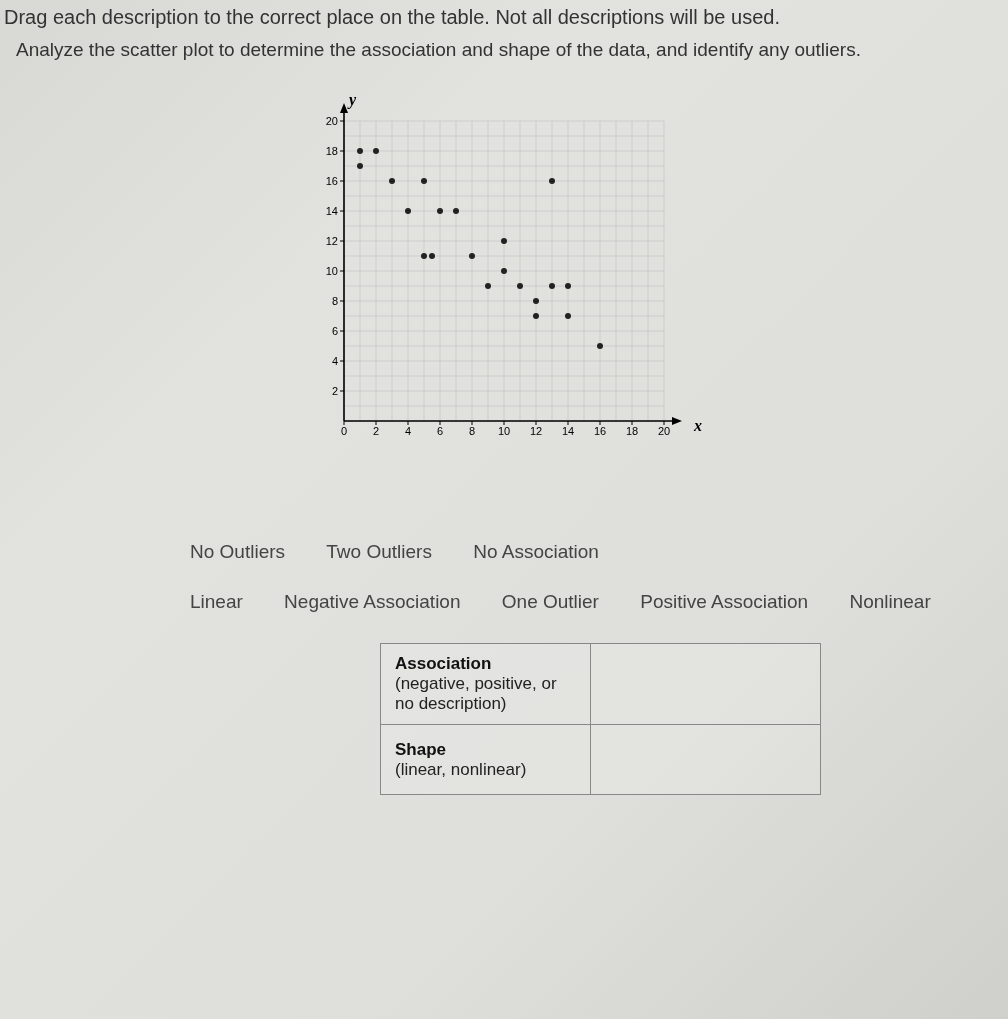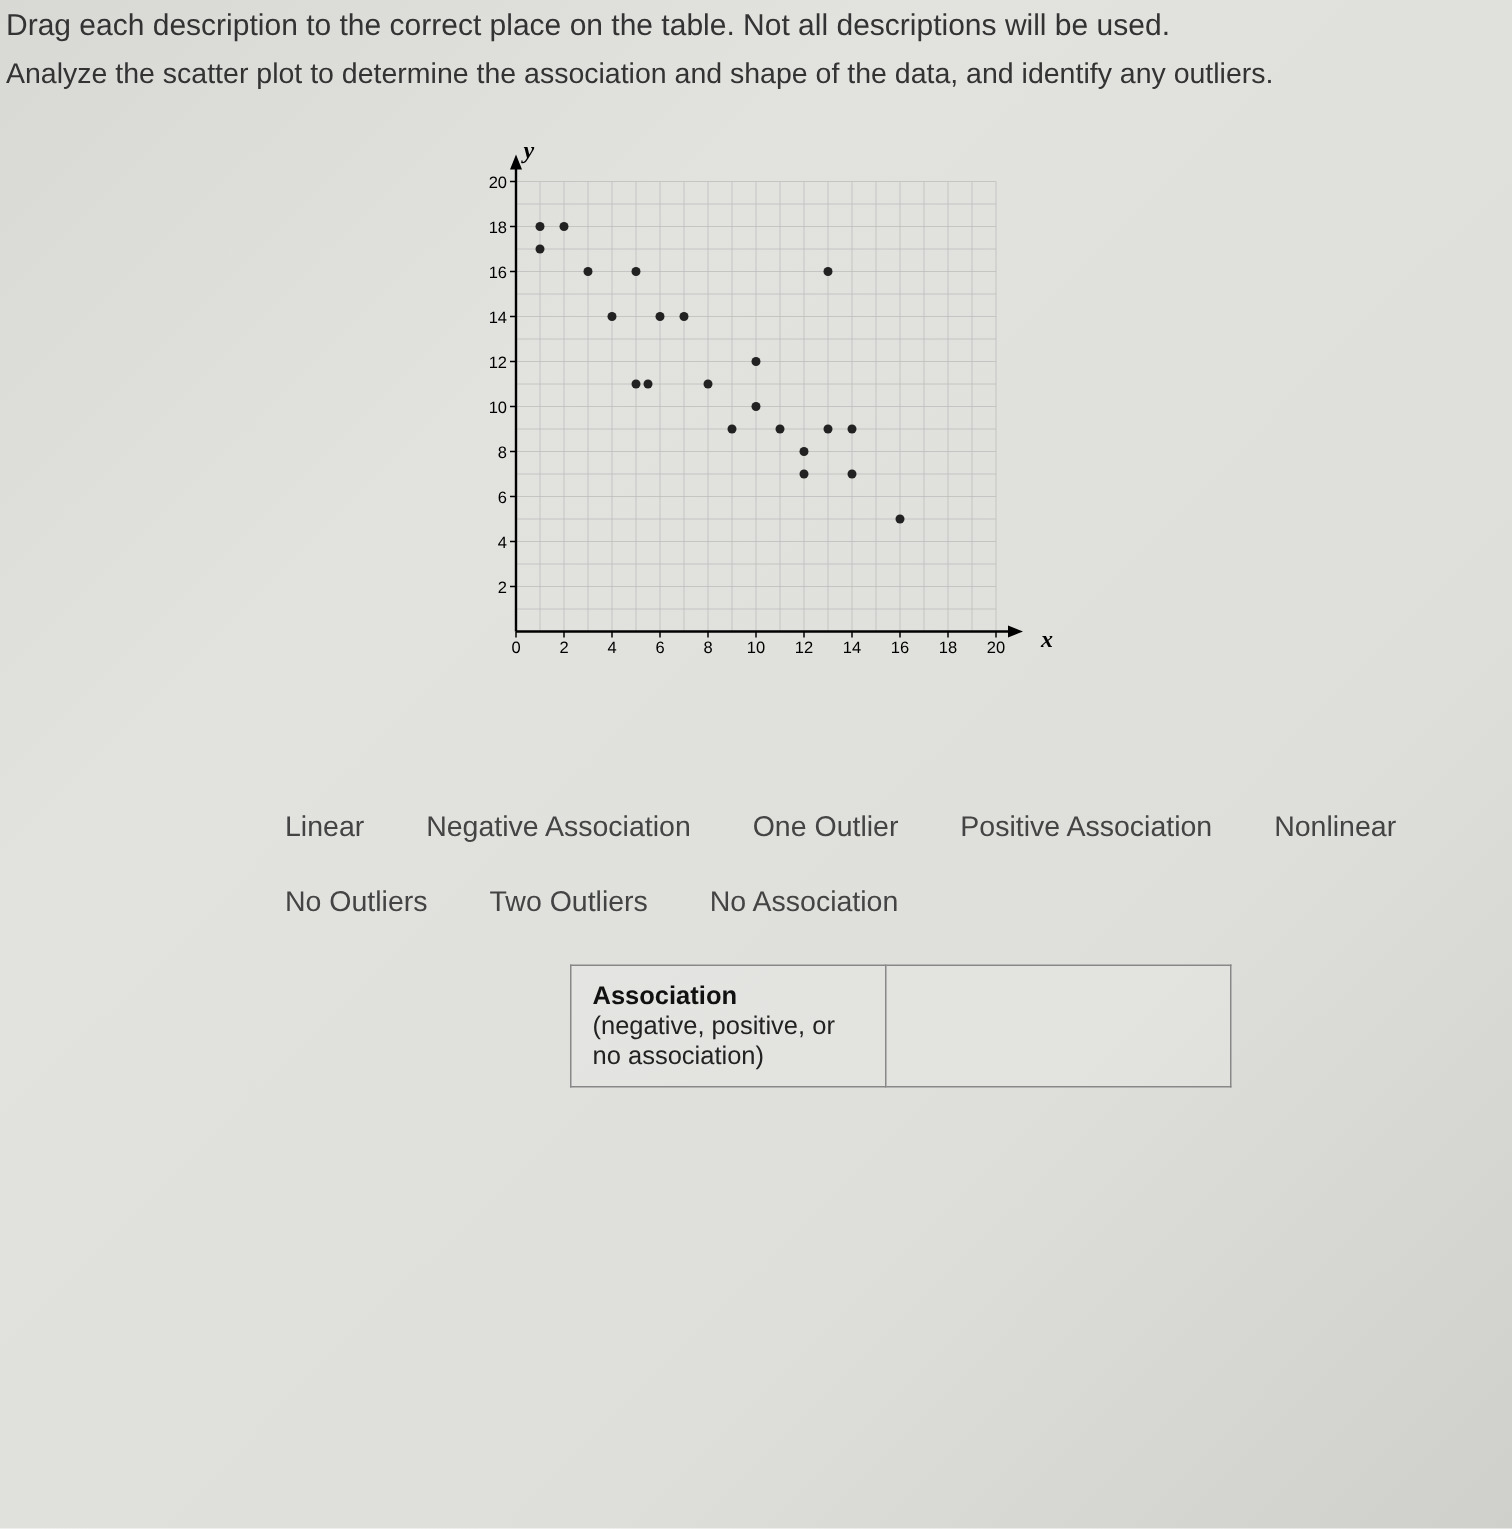--- a/index.html
+++ b/index.html
@@ -11,21 +11,21 @@
     color: #222;
     position: relative;
     overflow: hidden;
   }
   .instructions {
     padding: 6px 4px 2px 4px;
     font-size: 20px;
     color: #333;
   }
   .sub {
-    padding: 8px 4px 20px 4px;
+    padding: 8px 4px 20px 16px;
     font-size: 19px;
     color: #333;
   }
   .chart-wrap {
     width: 100%;
     display: flex;
     justify-content: center;
     margin-top: 10px;
   }
   svg.chart { display: block; }
@@ -182,38 +182,45 @@
         <circle cx="274" cy="225" r="3" fill="#222"></circle>
         <circle cx="306" cy="255" r="3" fill="#222"></circle>
       </g>
     <text class="axis-label" x="55" y="14">y</text>
     <text class="axis-label" x="400" y="340">x</text>
   </svg>
 </div>
 
 <div class="options">
   <div class="row">
+    <span class="opt">No Outliers</span>
+    <span class="opt">Two Outliers</span>
+    <span class="opt">No Association</span>
+  </div>
+  <div class="row">
     <span class="opt">Linear</span>
     <span class="opt">Negative Association</span>
     <span class="opt">One Outlier</span>
     <span class="opt">Positive Association</span>
     <span class="opt">Nonlinear</span>
   </div>
-  <div class="row">
-    <span class="opt">No Outliers</span>
-    <span class="opt">Two Outliers</span>
-    <span class="opt">No Association</span>
-  </div>
 </div>
 
 <div class="table-wrap">
   <table class="answer">
     <tbody>
         <tr>
       <td class="label">
         <b>Association</b><br>
-        <span>(negative, positive, or no association)</span>
+        <span>(negative, positive, or no description)</span>
+      </td>
+      <td class="drop"></td>
+    </tr>
+    <tr>
+      <td class="label">
+        <b>Shape</b><br>
+        <span>(linear, nonlinear)</span>
       </td>
       <td class="drop"></td>
     </tr>
   </tbody>
     </table>
 </div>
 
 </body></html>

